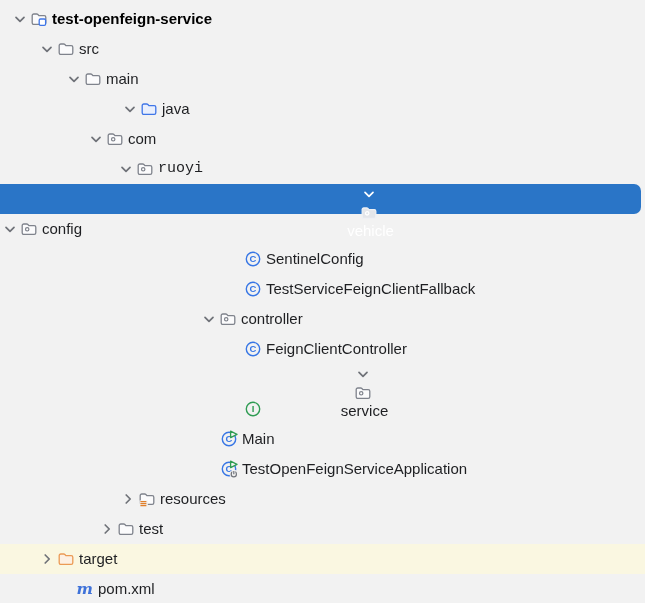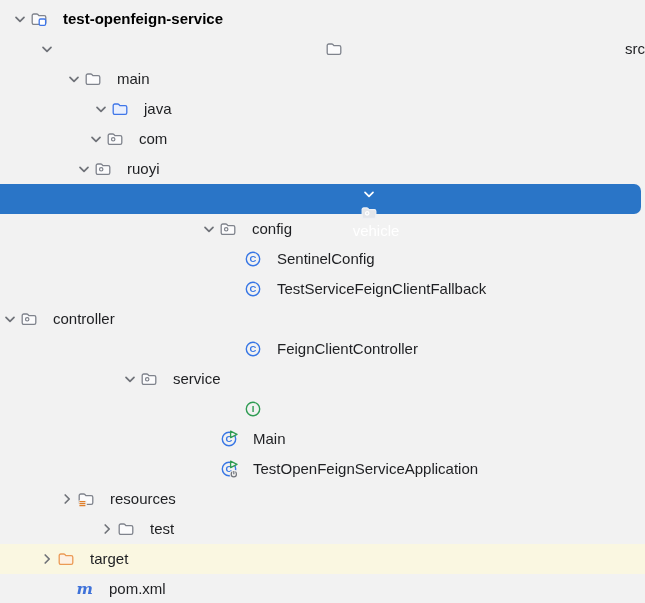--- a/index.html
+++ b/index.html
@@ -10,21 +10,21 @@
     font-size:15px;color:#1e1f22;
   }
   .tree{padding-top:4px;}
   .row{
     height:30px;display:flex;align-items:center;box-sizing:border-box;
     white-space:nowrap;cursor:default;
   }
   .chev{width:20px;height:18px;flex:0 0 20px;display:flex;align-items:center;justify-content:center;}
   .ico{width:18px;height:18px;flex:0 0 18px;display:flex;align-items:center;justify-content:center;}
   .ico svg,.chev svg{display:block;}
-  .lbl{margin-left:15px;line-height:18px;}
+  .lbl{margin-left:4px;line-height:18px;}
   .row.bold .lbl{font-weight:700;color:#000;}
   .row.selected{
     background:var(--sel-bg);
     margin-right:4px;border-radius:0 7px 7px 0;
   }
   .row.selected .lbl{color:#fff;}
   .row.excluded{background:var(--excl-bg);}
 </style>
 </head>
 <body style="background: rgb(242, 242, 242);">
@@ -37,21 +37,21 @@
         </svg>
       </span>
       <span class="ico">
         <svg width="18" height="18" viewBox="0 0 18 18" xmlns="http://www.w3.org/2000/svg">
           <path d="M2.2 5.6c0-.9.7-1.6 1.6-1.6h2.9c.4 0 .9.2 1.2.5l1 1.1h5.3c.9 0 1.6.7 1.6 1.6v5.6c0 .9-.7 1.6-1.6 1.6H3.8c-.9 0-1.6-.7-1.6-1.6V5.6z" fill="#fbfbfc" stroke="#7f838c" stroke-width="1.3"></path>
           <rect x="9.2" y="9" width="6.4" height="6.4" rx="1.3" fill="#ffffff" stroke="#3f76e8" stroke-width="1.3"></rect>
         </svg>
       </span>
       <span class="lbl">test-openfeign-service</span>
     </div>
-    <div class="row" style="padding-left: 37px; justify-content: space-between;">
+    <div class="row" style="padding-left: 37px;">
       <span class="chev">
         <svg width="18" height="18" viewBox="0 0 18 18" xmlns="http://www.w3.org/2000/svg">
           <path d="M5 7.4 9 11.4 13 7.4" fill="none" stroke="#6f7278" stroke-width="1.7" stroke-linecap="round" stroke-linejoin="round"></path>
         </svg>
       </span>
       <span class="ico">
         <svg width="18" height="18" viewBox="0 0 18 18" xmlns="http://www.w3.org/2000/svg">
           <path d="M2.2 5.6c0-.9.7-1.6 1.6-1.6h2.9c.4 0 .9.2 1.2.5l1 1.1h5.3c.9 0 1.6.7 1.6 1.6v5.6c0 .9-.7 1.6-1.6 1.6H3.8c-.9 0-1.6-.7-1.6-1.6V5.6z" fill="#fbfbfc" stroke="#7f838c" stroke-width="1.3"></path>
         </svg>
       </span>
@@ -63,21 +63,21 @@
           <path d="M5 7.4 9 11.4 13 7.4" fill="none" stroke="#6f7278" stroke-width="1.7" stroke-linecap="round" stroke-linejoin="round"></path>
         </svg>
       </span>
       <span class="ico">
         <svg width="18" height="18" viewBox="0 0 18 18" xmlns="http://www.w3.org/2000/svg">
           <path d="M2.2 5.6c0-.9.7-1.6 1.6-1.6h2.9c.4 0 .9.2 1.2.5l1 1.1h5.3c.9 0 1.6.7 1.6 1.6v5.6c0 .9-.7 1.6-1.6 1.6H3.8c-.9 0-1.6-.7-1.6-1.6V5.6z" fill="#fbfbfc" stroke="#7f838c" stroke-width="1.3"></path>
         </svg>
       </span>
       <span class="lbl">main</span>
     </div>
-    <div class="row" style="padding-left: 91px;">
+    <div class="row" style="padding-left: 120px;">
       <span class="chev">
         <svg width="18" height="18" viewBox="0 0 18 18" xmlns="http://www.w3.org/2000/svg">
           <path d="M5 7.4 9 11.4 13 7.4" fill="none" stroke="#6f7278" stroke-width="1.7" stroke-linecap="round" stroke-linejoin="round"></path>
         </svg>
       </span>
       <span class="ico">
         <svg width="18" height="18" viewBox="0 0 18 18" xmlns="http://www.w3.org/2000/svg">
           <path d="M2.2 5.6c0-.9.7-1.6 1.6-1.6h2.9c.4 0 .9.2 1.2.5l1 1.1h5.3c.9 0 1.6.7 1.6 1.6v5.6c0 .9-.7 1.6-1.6 1.6H3.8c-.9 0-1.6-.7-1.6-1.6V5.6z" fill="#e9effd" stroke="#3f76e8" stroke-width="1.3"></path>
         </svg>
       </span>
@@ -90,21 +90,21 @@
         </svg>
       </span>
       <span class="ico">
         <svg width="18" height="18" viewBox="0 0 18 18" xmlns="http://www.w3.org/2000/svg">
           <path d="M2.2 5.6c0-.9.7-1.6 1.6-1.6h2.9c.4 0 .9.2 1.2.5l1 1.1h5.3c.9 0 1.6.7 1.6 1.6v5.6c0 .9-.7 1.6-1.6 1.6H3.8c-.9 0-1.6-.7-1.6-1.6V5.6z" fill="#fbfbfc" stroke="#7f838c" stroke-width="1.3"></path>
           <circle cx="7.2" cy="9.3" r="1.7" fill="#ffffff" stroke="#7f838c" stroke-width="1.2"></circle>
         </svg>
       </span>
       <span class="lbl">com</span>
     </div>
-    <div class="row" style="padding-left: 74px;">
+    <div class="row" style="padding-left: 116px; font-family: Liberation Mono, monospace;">
       <span class="chev">
         <svg width="18" height="18" viewBox="0 0 18 18" xmlns="http://www.w3.org/2000/svg">
           <path d="M5 7.4 9 11.4 13 7.4" fill="none" stroke="#6f7278" stroke-width="1.7" stroke-linecap="round" stroke-linejoin="round"></path>
         </svg>
       </span>
       <span class="ico">
         <svg width="18" height="18" viewBox="0 0 18 18" xmlns="http://www.w3.org/2000/svg">
           <path d="M2.2 5.6c0-.9.7-1.6 1.6-1.6h2.9c.4 0 .9.2 1.2.5l1 1.1h5.3c.9 0 1.6.7 1.6 1.6v5.6c0 .9-.7 1.6-1.6 1.6H3.8c-.9 0-1.6-.7-1.6-1.6V5.6z" fill="#fbfbfc" stroke="#7f838c" stroke-width="1.3"></path>
           <circle cx="7.2" cy="9.3" r="1.7" fill="#ffffff" stroke="#7f838c" stroke-width="1.2"></circle>
         </svg>
@@ -118,76 +118,76 @@
         </svg>
       </span>
       <span class="ico">
         <svg width="18" height="18" viewBox="0 0 18 18" xmlns="http://www.w3.org/2000/svg">
           <path d="M2.2 5.6c0-.9.7-1.6 1.6-1.6h2.9c.4 0 .9.2 1.2.5l1 1.1h5.3c.9 0 1.6.7 1.6 1.6v5.6c0 .9-.7 1.6-1.6 1.6H3.8c-.9 0-1.6-.7-1.6-1.6V5.6z" fill="#e4e6ea" stroke="#eef0f4" stroke-width="1.3"></path>
           <circle cx="7.2" cy="9.3" r="1.7" fill="none" stroke="#ffffff" stroke-width="1.3"></circle>
         </svg>
       </span>
       <span class="lbl">vehicle</span>
     </div>
+    <div class="row" style="">
+      <span class="chev">
+        <svg width="18" height="18" viewBox="0 0 18 18" xmlns="http://www.w3.org/2000/svg">
+          <path d="M5 7.4 9 11.4 13 7.4" fill="none" stroke="#6f7278" stroke-width="1.7" stroke-linecap="round" stroke-linejoin="round"></path>
+        </svg>
+      </span>
+      <span class="ico">
+        <svg width="18" height="18" viewBox="0 0 18 18" xmlns="http://www.w3.org/2000/svg">
+          <path d="M2.2 5.6c0-.9.7-1.6 1.6-1.6h2.9c.4 0 .9.2 1.2.5l1 1.1h5.3c.9 0 1.6.7 1.6 1.6v5.6c0 .9-.7 1.6-1.6 1.6H3.8c-.9 0-1.6-.7-1.6-1.6V5.6z" fill="#fbfbfc" stroke="#7f838c" stroke-width="1.3"></path>
+          <circle cx="7.2" cy="9.3" r="1.7" fill="#ffffff" stroke="#7f838c" stroke-width="1.2"></circle>
+        </svg>
+      </span>
+      <span class="lbl">config</span>
+    </div>
+    <div class="row" style="padding-left: 244px;">
+      <span class="ico">
+        <svg width="18" height="18" viewBox="0 0 18 18" xmlns="http://www.w3.org/2000/svg">
+          <circle cx="9" cy="9" r="6.7" fill="none" stroke="#3776e5" stroke-width="1.4"></circle>
+          <text x="9" y="12.3" text-anchor="middle" font-size="9.5" font-weight="600" font-family="Liberation Sans, sans-serif" fill="#3776e5">C</text>
+        </svg>
+      </span>
+      <span class="lbl">SentinelConfig</span>
+    </div>
+    <div class="row" style="padding-left: 244px;">
+      <span class="ico">
+        <svg width="18" height="18" viewBox="0 0 18 18" xmlns="http://www.w3.org/2000/svg">
+          <circle cx="9" cy="9" r="6.7" fill="none" stroke="#3776e5" stroke-width="1.4"></circle>
+          <text x="9" y="12.3" text-anchor="middle" font-size="9.5" font-weight="600" font-family="Liberation Sans, sans-serif" fill="#3776e5">C</text>
+        </svg>
+      </span>
+      <span class="lbl">TestServiceFeignClientFallback</span>
+    </div>
     <div class="row" style="padding-left: 199px;">
       <span class="chev">
         <svg width="18" height="18" viewBox="0 0 18 18" xmlns="http://www.w3.org/2000/svg">
           <path d="M5 7.4 9 11.4 13 7.4" fill="none" stroke="#6f7278" stroke-width="1.7" stroke-linecap="round" stroke-linejoin="round"></path>
         </svg>
       </span>
       <span class="ico">
         <svg width="18" height="18" viewBox="0 0 18 18" xmlns="http://www.w3.org/2000/svg">
           <path d="M2.2 5.6c0-.9.7-1.6 1.6-1.6h2.9c.4 0 .9.2 1.2.5l1 1.1h5.3c.9 0 1.6.7 1.6 1.6v5.6c0 .9-.7 1.6-1.6 1.6H3.8c-.9 0-1.6-.7-1.6-1.6V5.6z" fill="#fbfbfc" stroke="#7f838c" stroke-width="1.3"></path>
           <circle cx="7.2" cy="9.3" r="1.7" fill="#ffffff" stroke="#7f838c" stroke-width="1.2"></circle>
         </svg>
       </span>
-      <span class="lbl">config</span>
-    </div>
-    <div class="row" style="padding-left: 244px;">
-      <span class="ico">
-        <svg width="18" height="18" viewBox="0 0 18 18" xmlns="http://www.w3.org/2000/svg">
-          <circle cx="9" cy="9" r="6.7" fill="none" stroke="#3776e5" stroke-width="1.4"></circle>
-          <text x="9" y="12.3" text-anchor="middle" font-size="9.5" font-weight="600" font-family="Liberation Sans, sans-serif" fill="#3776e5">C</text>
-        </svg>
-      </span>
-      <span class="lbl">SentinelConfig</span>
-    </div>
-    <div class="row" style="padding-left: 244px;">
-      <span class="ico">
-        <svg width="18" height="18" viewBox="0 0 18 18" xmlns="http://www.w3.org/2000/svg">
-          <circle cx="9" cy="9" r="6.7" fill="none" stroke="#3776e5" stroke-width="1.4"></circle>
-          <text x="9" y="12.3" text-anchor="middle" font-size="9.5" font-weight="600" font-family="Liberation Sans, sans-serif" fill="#3776e5">C</text>
-        </svg>
-      </span>
-      <span class="lbl">TestServiceFeignClientFallback</span>
-    </div>
-    <div class="row" style="">
-      <span class="chev">
-        <svg width="18" height="18" viewBox="0 0 18 18" xmlns="http://www.w3.org/2000/svg">
-          <path d="M5 7.4 9 11.4 13 7.4" fill="none" stroke="#6f7278" stroke-width="1.7" stroke-linecap="round" stroke-linejoin="round"></path>
-        </svg>
-      </span>
-      <span class="ico">
-        <svg width="18" height="18" viewBox="0 0 18 18" xmlns="http://www.w3.org/2000/svg">
-          <path d="M2.2 5.6c0-.9.7-1.6 1.6-1.6h2.9c.4 0 .9.2 1.2.5l1 1.1h5.3c.9 0 1.6.7 1.6 1.6v5.6c0 .9-.7 1.6-1.6 1.6H3.8c-.9 0-1.6-.7-1.6-1.6V5.6z" fill="#fbfbfc" stroke="#7f838c" stroke-width="1.3"></path>
-          <circle cx="7.2" cy="9.3" r="1.7" fill="#ffffff" stroke="#7f838c" stroke-width="1.2"></circle>
-        </svg>
-      </span>
       <span class="lbl">controller</span>
     </div>
     <div class="row" style="padding-left: 244px;">
       <span class="ico">
         <svg width="18" height="18" viewBox="0 0 18 18" xmlns="http://www.w3.org/2000/svg">
           <circle cx="9" cy="9" r="6.7" fill="none" stroke="#3776e5" stroke-width="1.4"></circle>
           <text x="9" y="12.3" text-anchor="middle" font-size="9.5" font-weight="600" font-family="Liberation Sans, sans-serif" fill="#3776e5">C</text>
         </svg>
       </span>
       <span class="lbl">FeignClientController</span>
     </div>
-    <div class="row" style="padding-left: 120px;">
+    <div class="row" style="padding-left: 80px; flex-direction: column;">
       <span class="chev">
         <svg width="18" height="18" viewBox="0 0 18 18" xmlns="http://www.w3.org/2000/svg">
           <path d="M5 7.4 9 11.4 13 7.4" fill="none" stroke="#6f7278" stroke-width="1.7" stroke-linecap="round" stroke-linejoin="round"></path>
         </svg>
       </span>
       <span class="ico">
         <svg width="18" height="18" viewBox="0 0 18 18" xmlns="http://www.w3.org/2000/svg">
           <path d="M2.2 5.6c0-.9.7-1.6 1.6-1.6h2.9c.4 0 .9.2 1.2.5l1 1.1h5.3c.9 0 1.6.7 1.6 1.6v5.6c0 .9-.7 1.6-1.6 1.6H3.8c-.9 0-1.6-.7-1.6-1.6V5.6z" fill="#fbfbfc" stroke="#7f838c" stroke-width="1.3"></path>
           <circle cx="7.2" cy="9.3" r="1.7" fill="#ffffff" stroke="#7f838c" stroke-width="1.2"></circle>
         </svg>
@@ -219,21 +219,21 @@
           <text x="9" y="12.3" text-anchor="middle" font-size="9.5" font-weight="600" font-family="Liberation Sans, sans-serif" fill="#3776e5">C</text>
           <polygon points="10.6,1.2 17,4.4 10.6,7.6" fill="#f2f2f2" stroke="#2f9c53" stroke-width="1.3" stroke-linejoin="round"></polygon>
           <circle cx="13.8" cy="14" r="4.3" fill="#f2f2f2"></circle>
           <circle cx="13.8" cy="14.3" r="2.6" fill="none" stroke="#71747b" stroke-width="1.2"></circle>
           <path d="M13.8 10.8v3.5" stroke="#f2f2f2" stroke-width="3" fill="none"></path>
           <path d="M13.8 10.9v3.3" stroke="#71747b" stroke-width="1.2" fill="none"></path>
         </svg>
       </span>
       <span class="lbl">TestOpenFeignServiceApplication</span>
     </div>
-    <div class="row" style="padding-left: 57px;">
+    <div class="row" style="padding-left: 118px;">
       <span class="chev">
         <svg width="18" height="18" viewBox="0 0 18 18" xmlns="http://www.w3.org/2000/svg">
           <path d="M7.2 5 11.2 9 7.2 13" fill="none" stroke="#6f7278" stroke-width="1.7" stroke-linecap="round" stroke-linejoin="round"></path>
         </svg>
       </span>
       <span class="ico">
         <svg width="18" height="18" viewBox="0 0 18 18" xmlns="http://www.w3.org/2000/svg">
           <path d="M2.2 5.6c0-.9.7-1.6 1.6-1.6h2.9c.4 0 .9.2 1.2.5l1 1.1h5.3c.9 0 1.6.7 1.6 1.6v5.6c0 .9-.7 1.6-1.6 1.6H3.8c-.9 0-1.6-.7-1.6-1.6V5.6z" fill="#fbfbfc" stroke="#7f838c" stroke-width="1.3"></path>
           <rect x="1.4" y="10.4" width="8.4" height="6.4" fill="#f2f2f2"></rect>
           <path d="M2.4 11.6h6M2.4 13.6h6M2.4 15.6h6" stroke="#e0802c" stroke-width="1.3"></path>

